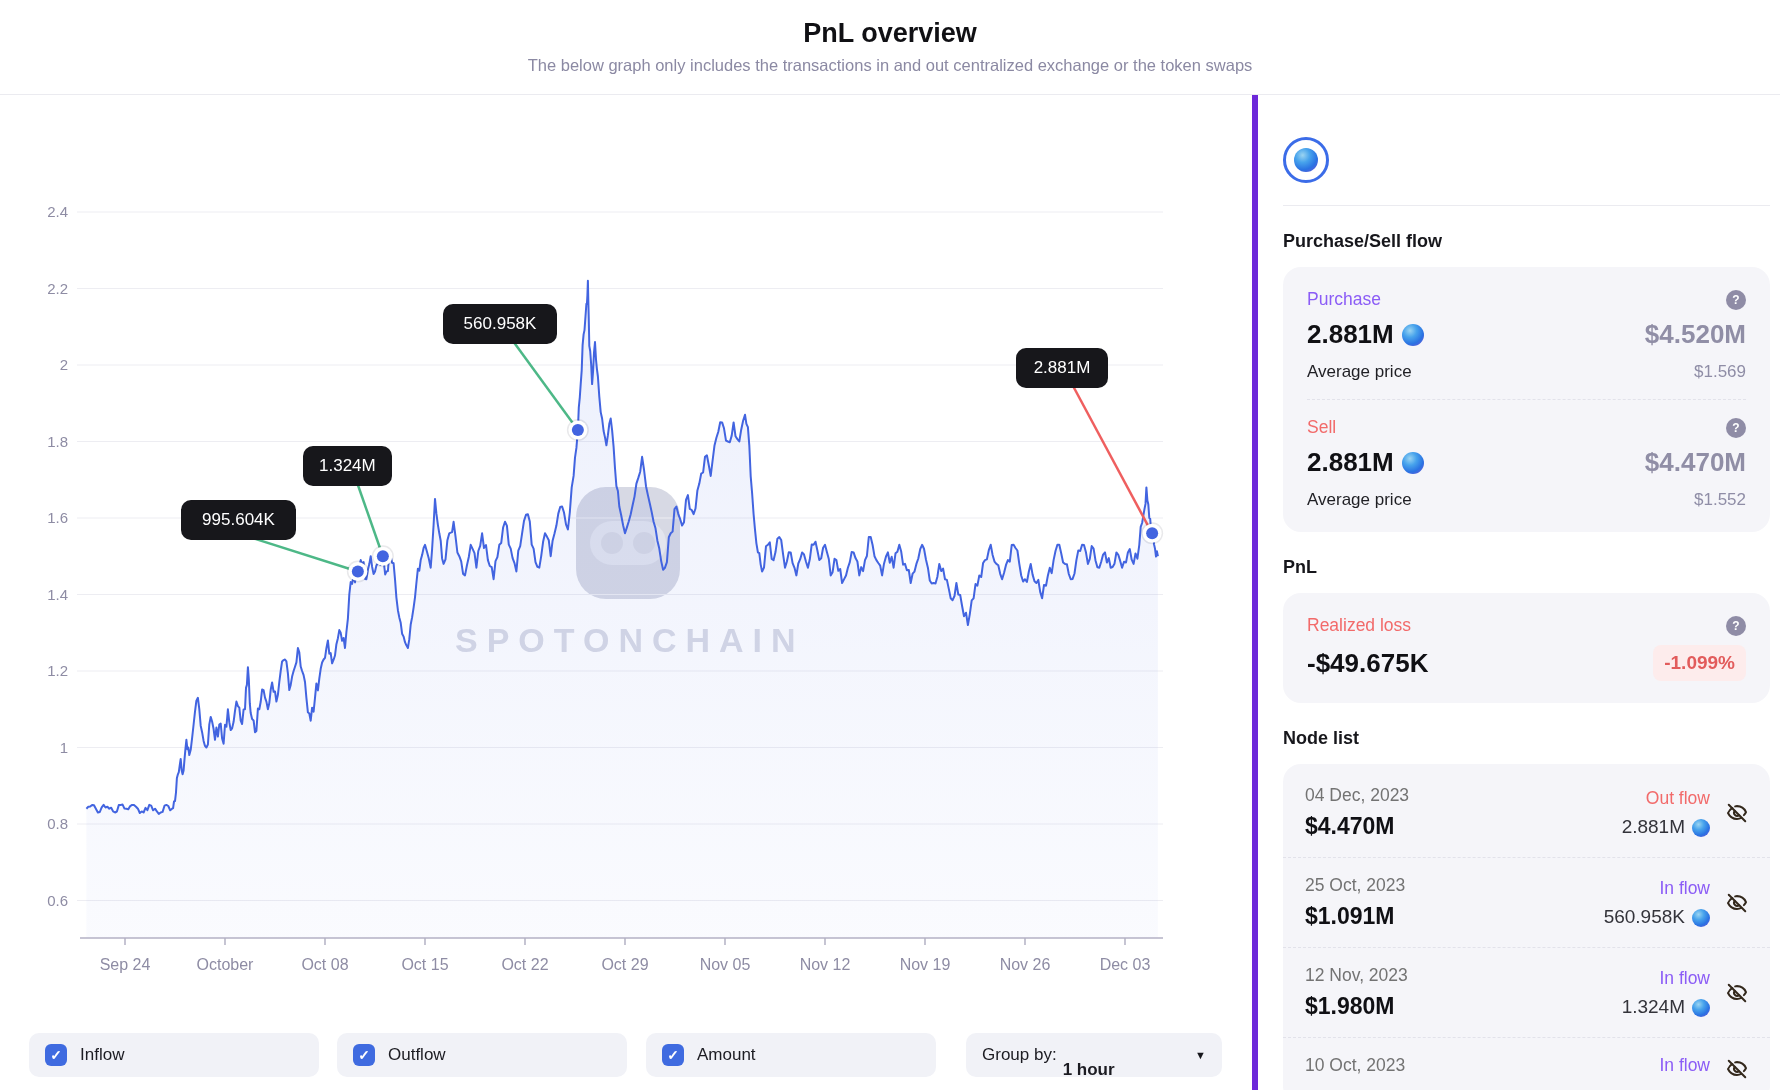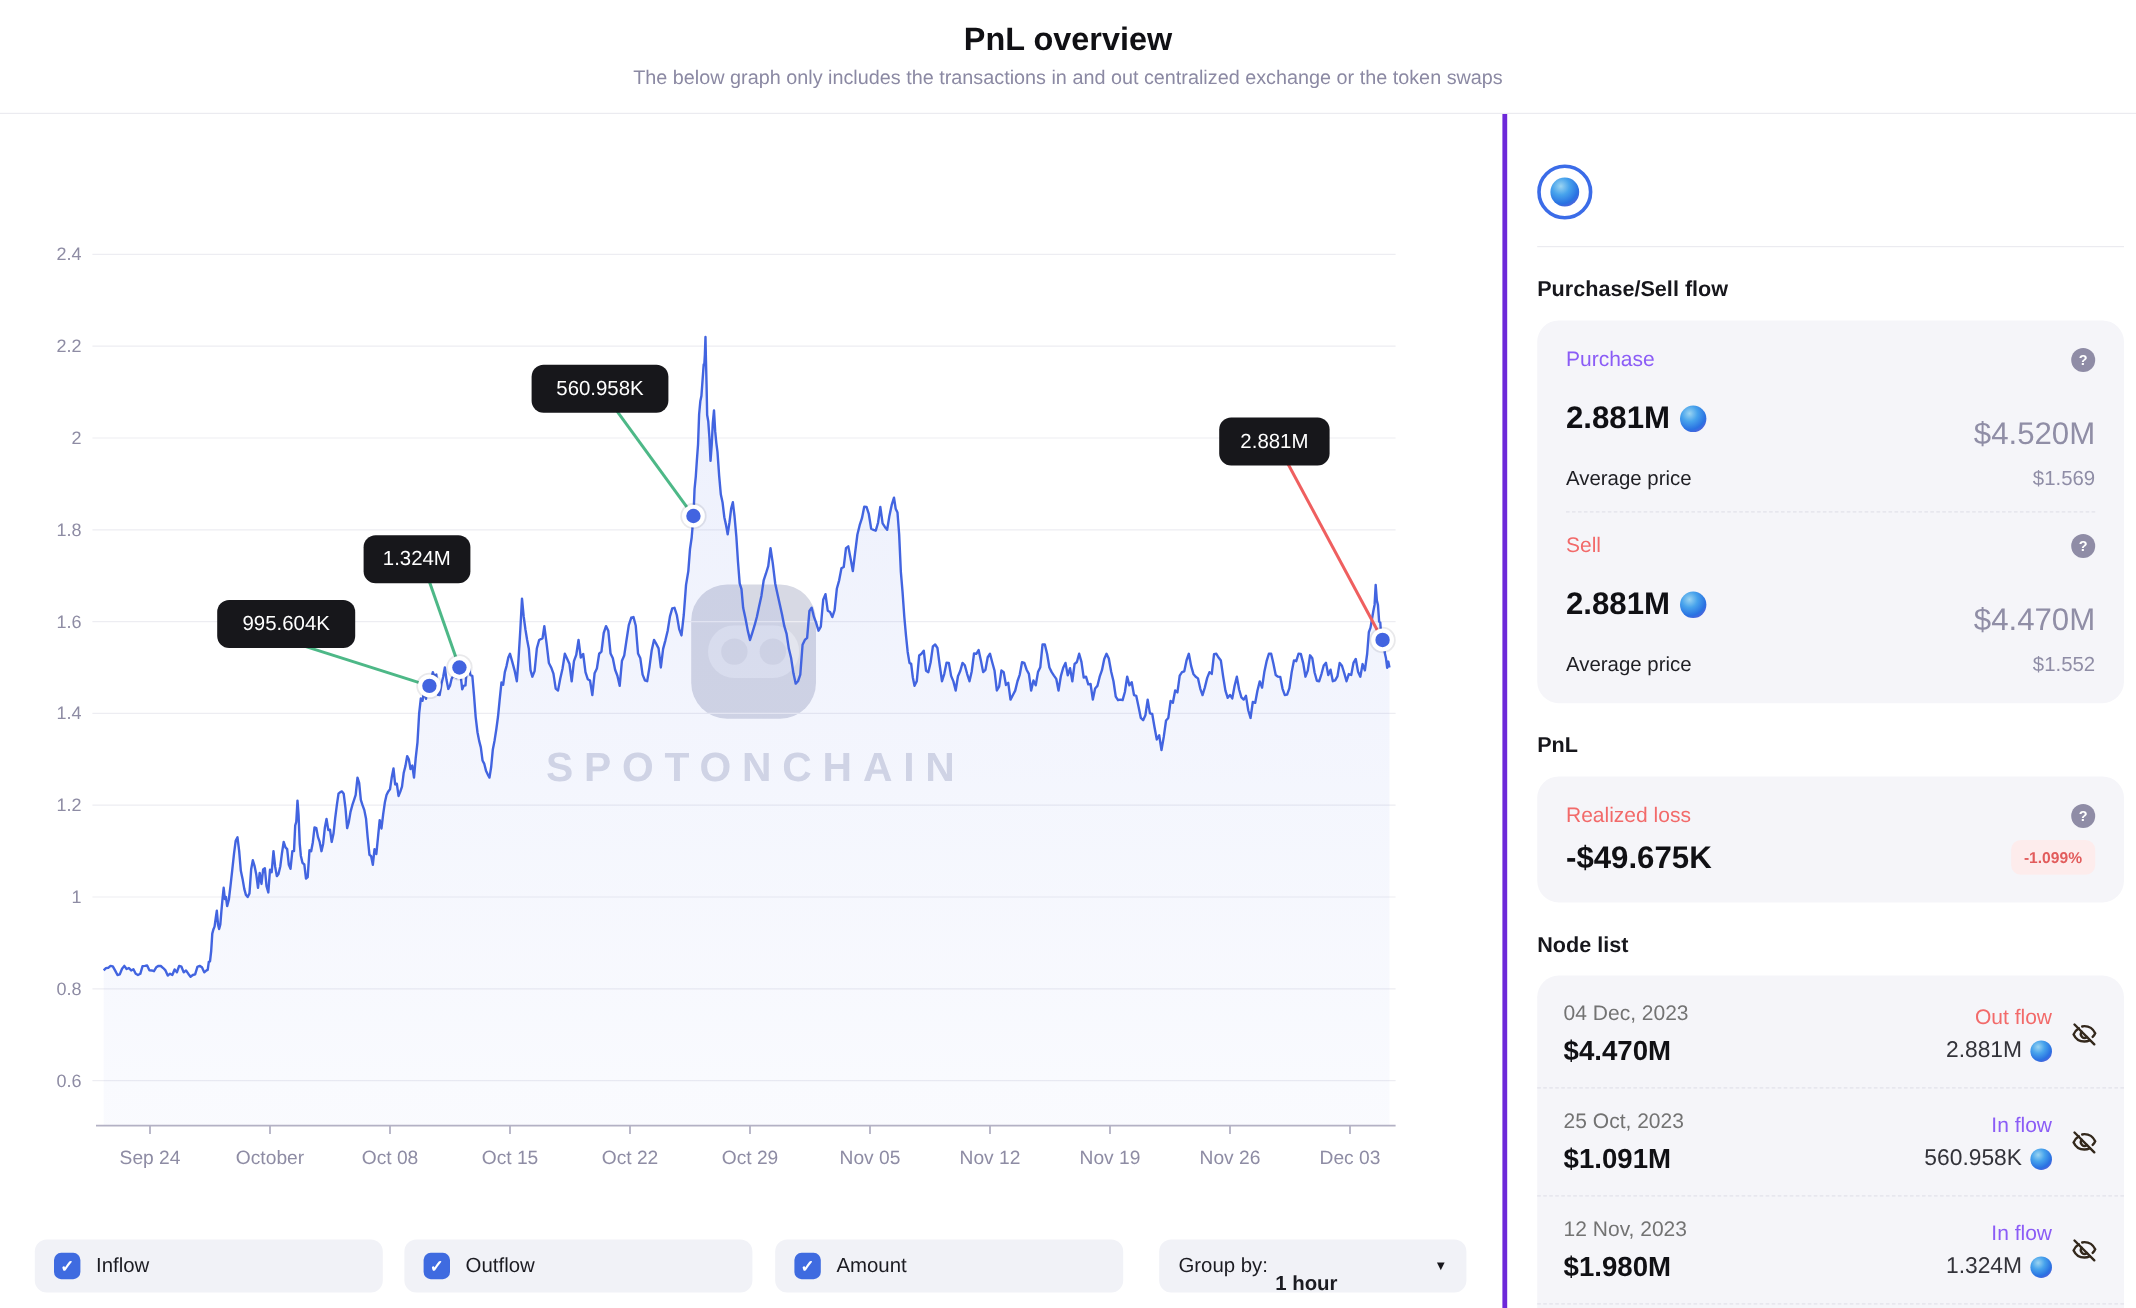--- a/index.html
+++ b/index.html
@@ -7,21 +7,21 @@
     width:1780px;height:1090px;overflow:hidden;background:#ffffff;
     font-family:"Liberation Sans",sans-serif;color:#17171c;position:relative;
   }
   
   .header{height:95px;border-bottom:1px solid #ebebf0;text-align:center;box-sizing:border-box;padding-top:18px;}
   .header .title{font-size:27px;font-weight:bold;color:#101014;margin:0;}
   .header .subtitle{font-size:16.5px;color:#8b89a3;margin-top:7px;}
   
   .app{display:flex;height:995px;}
   .main{width:1252px;position:relative;}
-  .sidebar{width:528px;border-left:4px solid #6d28d9;box-sizing:border-box;padding:42px 10px 0 25px;}
+  .sidebar{width:528px;border-left:6px solid #6d28d9;box-sizing:border-box;padding:42px 10px 0 25px;}
   
   .chart-svg{position:absolute;left:0;top:0;z-index:2;}
   .watermark{position:absolute;left:455px;top:392px;width:345px;text-align:center;z-index:1;}
   .wm-icon{width:104px;height:112px;margin:0 auto;background:#d7d9e4;border-radius:30px;position:relative;}
   .wm-goggle{position:absolute;left:50%;top:50%;transform:translate(-50%,-50%);}
   .wm-text{margin-top:22px;font-size:34px;font-weight:bold;letter-spacing:9px;color:#d8dae5;}
   .tooltip{
     position:absolute;z-index:3;height:40px;line-height:40px;padding:0 16px;
     background:#17171b;color:#ffffff;font-size:17px;border-radius:10px;white-space:nowrap;
   }
@@ -45,31 +45,31 @@
   .t22{width:22px;height:22px;vertical-align:-3px;margin-left:8px;}
   .t18{width:18px;height:18px;vertical-align:-4px;margin-left:7px;}
   .sb-divider{border:none;border-top:1px solid #ebebf0;margin:22px 0 0;}
   .sb-h{font-size:18px;font-weight:bold;color:#17171c;margin:25px 0 15px;}
   .card{background:#f5f5f9;border-radius:18px;padding:22px 24px;box-sizing:border-box;}
   .row{display:flex;justify-content:space-between;align-items:center;}
   .flow-label{font-size:17.5px;}
   .flow-in{color:#8b5cf6;}
   .flow-out{color:#f26a6a;}
   .big-val{font-size:26px;font-weight:bold;color:#101014;}
-  .big-gray{font-size:26px;color:#908ea6;font-weight:400;margin-top:27px;}
+  .big-gray{font-size:26px;color:#908ea6;font-weight:700;}
   .avg-row{font-size:17px;margin-top:12px;}
   .avg-row .lbl{color:#1f1f24;}
   .avg-row .val{color:#8f8da6;}
   .vrow{margin-top:9px;}
   .dash{border:none;border-top:1.5px dashed #e2e2ea;margin:17px 0;}
   .help{
     width:20px;height:20px;border-radius:50%;background:#8f8ca6;color:#fff;
     font-size:12px;font-weight:bold;display:flex;align-items:center;justify-content:center;flex:0 0 auto;
   }
-  .badge{background:#fdecec;color:#e25c5c;font-size:13px;font-weight:bold;border-radius:8px;padding:7px 11px;}
+  .badge{background:#fdecec;color:#e25c5c;font-size:19px;font-weight:bold;border-radius:8px;padding:7px 11px;}
   
   .node-card{background:#f5f5f9;border-radius:18px;padding:4px 0;}
   .node-row{display:flex;align-items:center;padding:17px 22px;}
   .node-row + .node-row{border-top:1.5px dashed #e2e2ea;}
   .n-left{flex:1;}
   .n-date{font-size:17.5px;color:#737373;}
   .n-usd{font-size:23px;font-weight:bold;color:#101014;margin-top:7px;}
   .n-right{text-align:right;margin-right:16px;}
   .n-amt{font-size:19px;color:#33333a;margin-top:7px;}
   .eye{flex:0 0 auto;width:22px;height:22px;}

